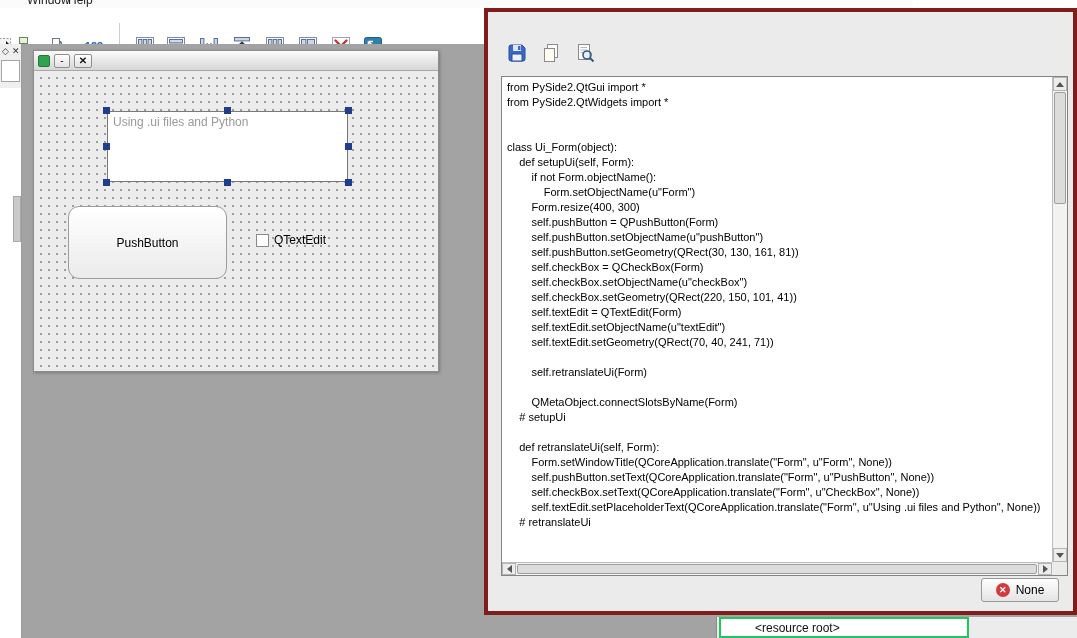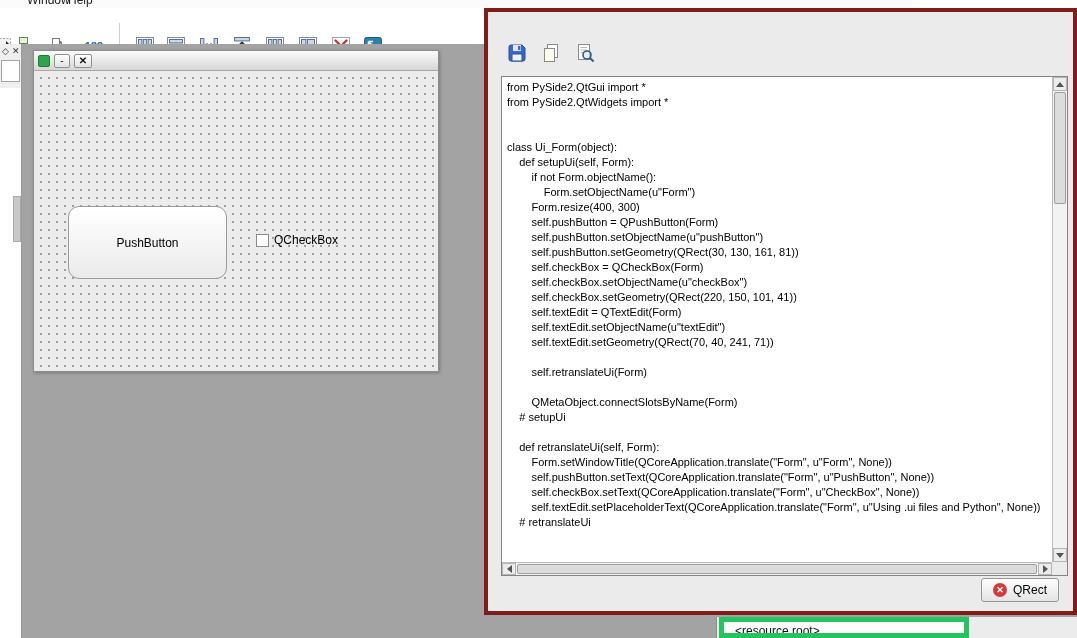--- a/index.html
+++ b/index.html
@@ -75,21 +75,21 @@
   .corner{position:absolute;right:0;bottom:0;width:15px;height:13px;background:#ebebeb;}
   .tri-up{width:0;height:0;border-left:4px solid transparent;border-right:4px solid transparent;border-bottom:5px solid #555;}
   .tri-down{width:0;height:0;border-left:4px solid transparent;border-right:4px solid transparent;border-top:5px solid #555;}
   .tri-left{width:0;height:0;border-top:4px solid transparent;border-bottom:4px solid transparent;border-right:5px solid #555;}
   .tri-right{width:0;height:0;border-top:4px solid transparent;border-bottom:4px solid transparent;border-left:5px solid #555;}
   .close-btn{position:absolute;right:14px;bottom:9px;height:24px;min-width:78px;display:inline-flex;align-items:center;justify-content:center;gap:6px;background:linear-gradient(#fefefe,#e4e4e4);border:1px solid #989898;border-radius:3px;font-size:12px;color:#000;padding:0 10px;}
   .close-ico{width:14px;height:14px;border-radius:50%;background:#d23b3b;color:#fff;font-size:9px;font-weight:bold;display:flex;align-items:center;justify-content:center;line-height:1;}
 
   
   .resource-dock{position:absolute;left:716px;top:617px;width:361px;height:21px;background:#ececec;border-left:1px solid #8d8d8d;}
-  .resource-tree{position:absolute;left:2px;top:0;width:250px;height:21px;background:#fff;border:5px solid #22c55e;font-size:12px;line-height:19px;padding-left:11px;color:#111;overflow:hidden;}
+  .resource-tree{position:absolute;left:2px;top:0;width:250px;height:21px;background:#fff;border:2px solid #22c55e;font-size:12px;line-height:19px;padding-left:34px;color:#111;overflow:hidden;}
 </style>
 </head>
 <body>
 
 <div id="app">
 
   <div class="menubar">
     <span class="menu-item" id="menu-window">Window</span>
     <span class="menu-item" id="menu-help">Help</span>
   </div>
@@ -197,24 +197,37 @@
   <div class="mdi"></div>
   <div class="mdi-strip"></div>
 
   <div class="form-window">
     <div class="form-titlebar">
       <span class="form-ico"></span>
       <button class="tb-btn">-</button>
       <button class="tb-btn closew">✕</button>
     </div>
     <div class="form-body">
+      <div class="te-wrap">
+        <div class="textedit">
+          <span>Using .ui files and Python</span>
+        </div>
+        <span class="h nw"></span>
+        <span class="h n"></span>
+        <span class="h ne"></span>
+        <span class="h w"></span>
+        <span class="h e"></span>
+        <span class="h sw"></span>
+        <span class="h s"></span>
+        <span class="h se"></span>
+      </div>
       <div class="pushbutton">PushButton</div>
       <div class="checkbox-row">
         <span class="cb-box"></span>
-        <span>QCheckBox</span>
+        <span>QTextEdit</span>
       </div>
     </div>
   </div>
 
   <div class="code-dialog">
     <div class="dlg-toolbar">
       <button class="dlg-btn" title="save-icon">
         <svg width="22" height="22" viewBox="0 0 22 22">
           <path d="M3 5 a2 2 0 0 1 2-2 H16 L19 6 V17 a2 2 0 0 1 -2 2 H5 a2 2 0 0 1 -2-2 Z" fill="#3b69c9" stroke="#2a4d99"></path>
           <rect x="7" y="3" width="8" height="6" fill="#dfe6f5"></rect>
@@ -285,21 +298,21 @@
         <div class="hthumb"></div>
         <button class="sbtn rightb">
             <span class="tri-right"></span>
           </button>
       </div>
       <div class="corner"></div>
     </div>
 
     <button class="close-btn">
       <span class="close-ico">✕</span>
-      <span>QRect</span>
+      <span>None</span>
     </button>
   </div>
 
   <div class="resource-dock">
     <div class="resource-tree">
       <span>&lt;resource root&gt;</span>
     </div>
   </div>
 
 </div>

